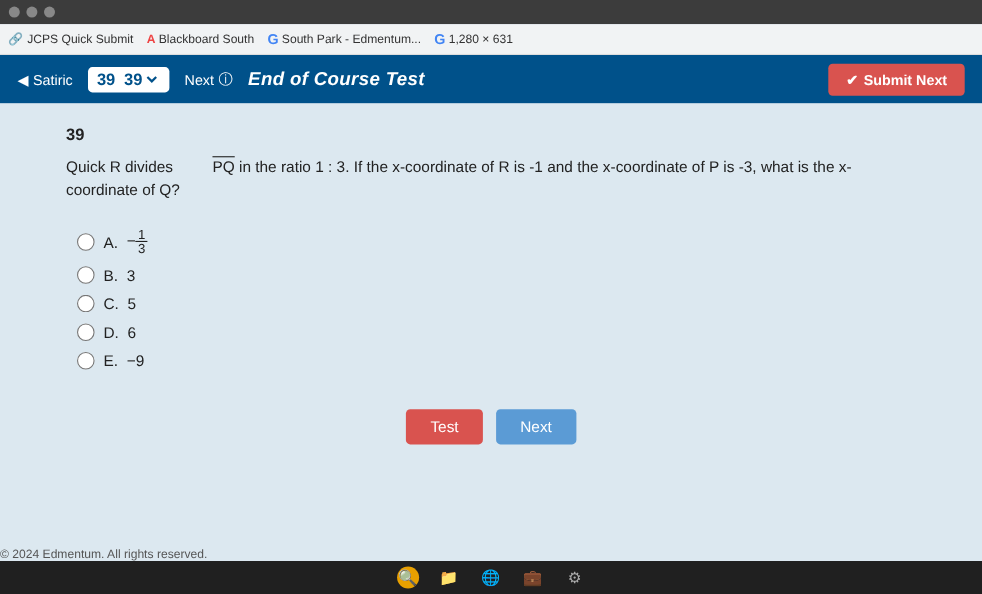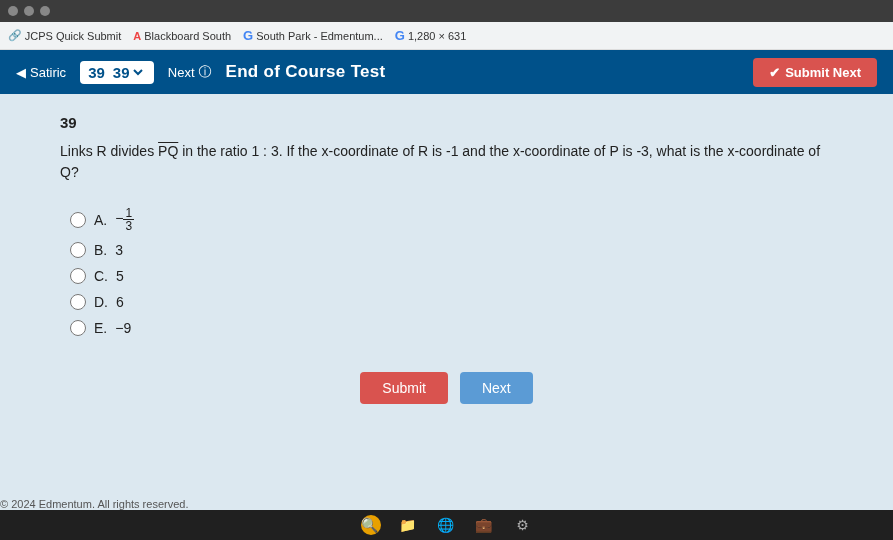--- a/index.html
+++ b/index.html
@@ -100,20 +100,21 @@
       font-size: 13px;
       display: flex;
       align-items: center;
       gap: 4px;
     }
     .test-title {
       color: #fff;
       font-size: 17px;
       font-weight: bold;
       letter-spacing: 0.3px;
+      font-style: italic;
     }
     .submit-btn {
       background: #d9534f;
       color: #fff;
       border: none;
       border-radius: 4px;
       padding: 7px 16px;
       font-size: 13px;
       font-weight: bold;
       cursor: pointer;
@@ -135,20 +136,21 @@
       margin-bottom: 10px;
     }
     .question-text {
       font-size: 14px;
       color: #222;
       margin-bottom: 24px;
       line-height: 1.5;
     }
     .overline {
       text-decoration: overline;
+      margin-left: 32px;
     }
     .answer-options {
       display: flex;
       flex-direction: column;
       gap: 10px;
       margin-left: 10px;
     }
     .option-row {
       display: flex;
       align-items: center;
@@ -289,21 +291,21 @@
   <button class="submit-btn">
     <span>✔</span>
     <span>Submit Next</span>
   </button>
 </div>
 
 <div class="main-content">
   <div class="question-number">39</div>
 
   <div class="question-text">
-    <span>Links R divides </span><span class="overline">PQ</span><span> in the ratio 1 : 3. If the x-coordinate of R is -1 and the x-coordinate of P is -3, what is the x-coordinate of Q?</span>
+    <span>Quick R divides </span><span class="overline">PQ</span><span> in the ratio 1 : 3. If the x-coordinate of R is -1 and the x-coordinate of P is -3, what is the x-coordinate of Q?</span>
   </div>
 
   <div class="answer-options">
 
     <div class="option-row">
       <input type="radio" name="answer" style="">
       <span class="option-label">A.</span>
       <span>
         −<span class="fraction">
             <span class="num">1</span>
@@ -332,21 +334,21 @@
 
     <div class="option-row">
       <input type="radio" name="answer" style="">
       <span class="option-label">E.</span>
       <span>−9</span>
     </div>
 
   </div>
 
   <div class="action-buttons">
-    <button class="reset-btn">Submit</button>
+    <button class="reset-btn">Test</button>
     <button class="next-action-btn">Next</button>
   </div>
 </div>
 
 <div class="footer">
   <span>© 2024 Edmentum. All rights reserved.</span>
 </div>
 
 <div class="taskbar">
   <div class="taskbar-icon" style="background:#e8a000;color:#fff;">🔍</div>

